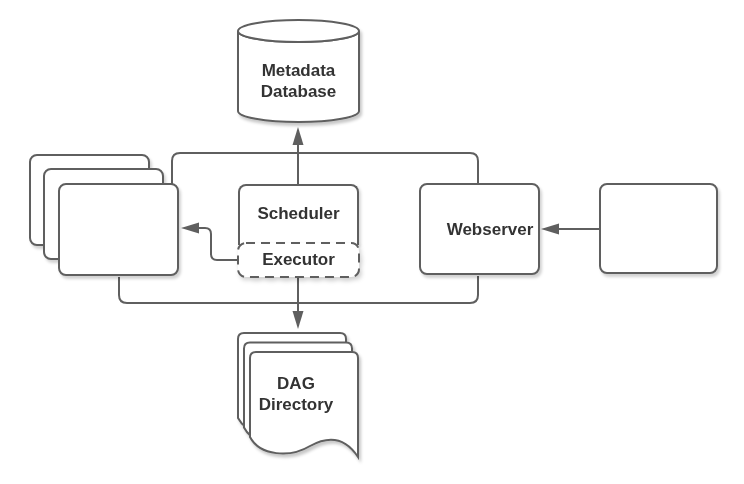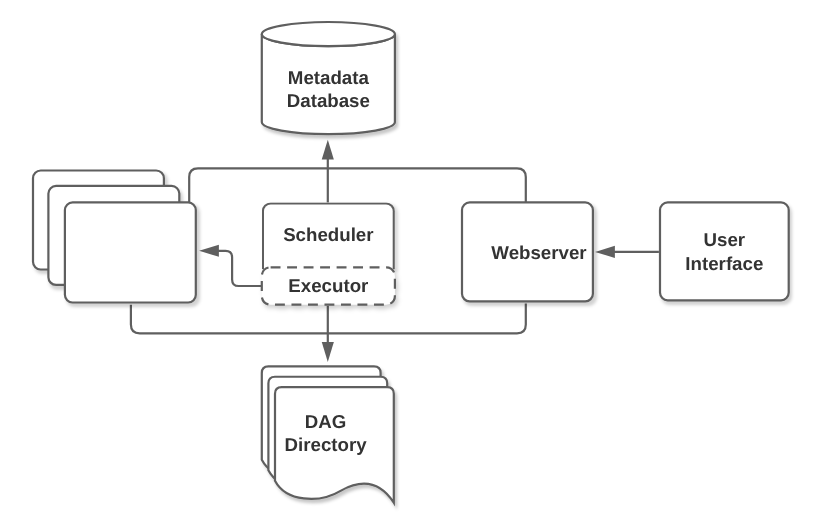--- a/index.html
+++ b/index.html
@@ -111,19 +111,17 @@
   <div class="node-label" style="left:238px; top:58px; width:121px; height:46px;">Metadata
 Database</div>
 
 
   <div class="node-label" style="left:238px; top:184px; width:121px; height:59px;">Scheduler</div>
 
   <div class="node-label" style="left:238px; top:242px; width:121px; height:34px;">Executor</div>
 
   <div class="node-label" style="left:419px; top:183px; width:142px; height:92px;">Webserver</div>
 
-  <div class="node-label" style="left:599px; top:183px; width:119px; height:91px;">User
-Interface</div>
 
   <div class="node-label" style="left:250px; top:354px; width:92px; height:80px;">DAG
 Directory</div>
 
 </div>
 
 </body></html>

